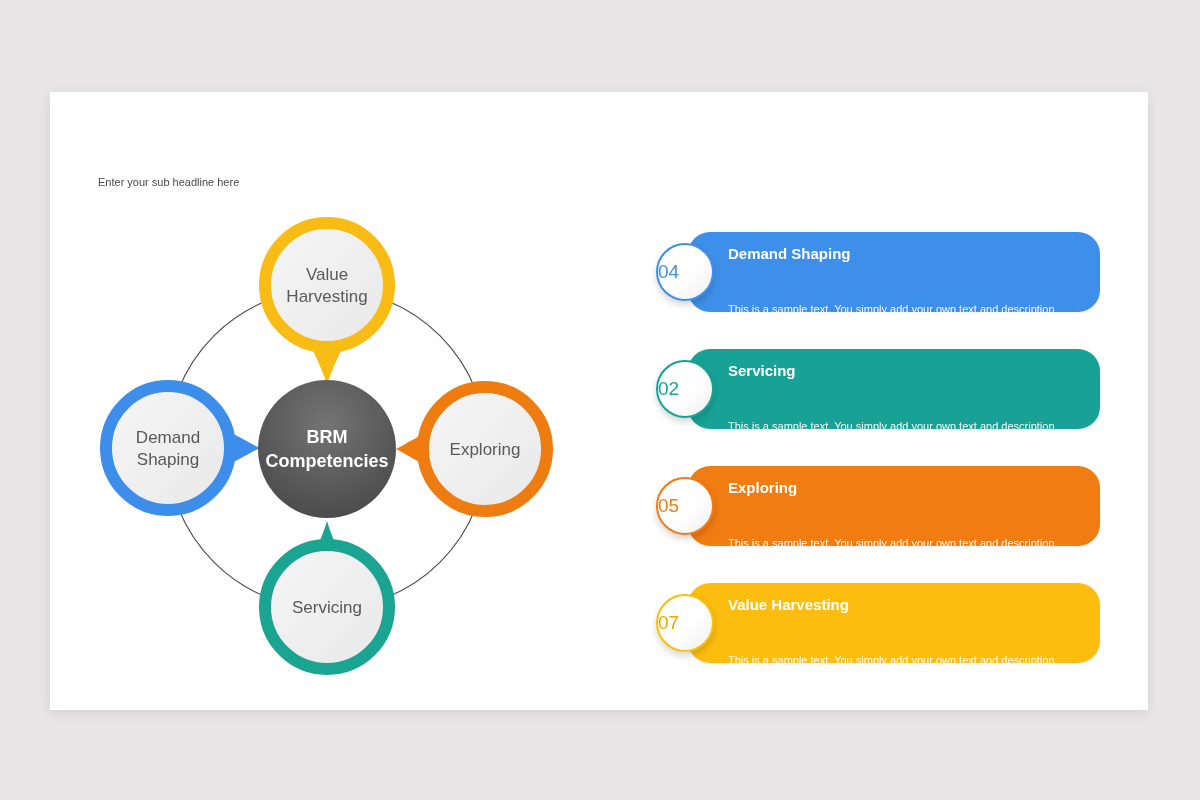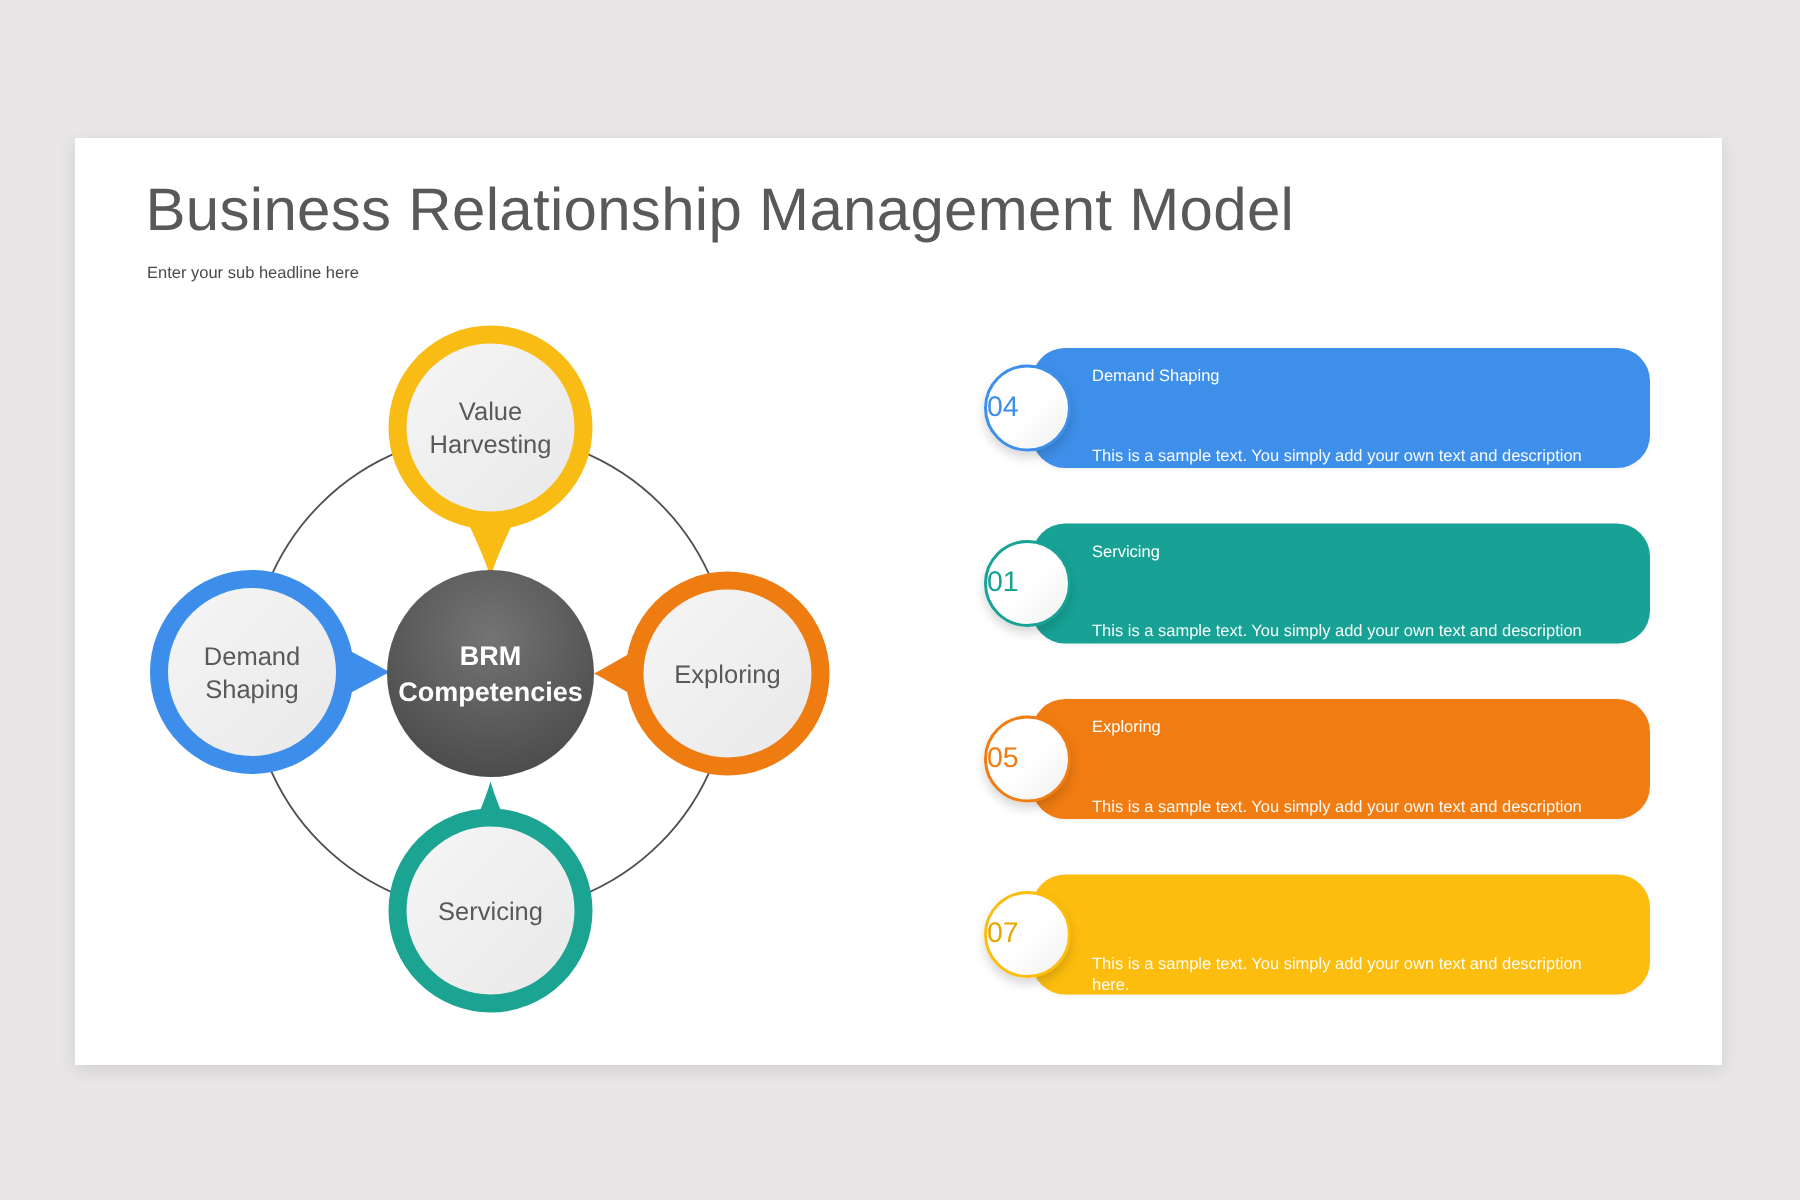--- a/index.html
+++ b/index.html
@@ -36,21 +36,21 @@
   .card-row { position:absolute; left:0; width:444px; height:80px; }
   .card-row-0 { top:0; }
   .card-row-1 { top:117px; }
   .card-row-2 { top:234px; }
   .card-row-3 { top:351px; }
   .card {
     position:absolute; left:32px; top:0; width:412px; height:80px;
     border-radius:22px; padding:13px 20px 0 40px;
     box-shadow:0 1px 3px rgba(0,0,0,0.06);
   }
-  .card-title { font-size:11px; font-weight:normal; color:#FFFFFF; margin-bottom:5px; }
+  .card-title { font-size:15px; font-weight:bold; color:#FFFFFF; margin-bottom:5px; }
   .card-desc  { font-size:11px; line-height:14px; color:#FFFFFF; width:332px; opacity:0.96;margin-top:40px; }
   .badge {
     position:absolute; left:0; top:11px; width:58px; height:58px;
     border-radius:50%; border:2px solid;
     background:linear-gradient(135deg,#FFFFFF 55%,#EFEFEF 100%);
     text-align:left; line-height:54px; font-size:19px;
     box-shadow:0 4px 7px rgba(0,0,0,0.16);
     z-index:2;
   }
   .card-blue   { background:#3E8FE9; }
@@ -60,21 +60,20 @@
   .badge-blue   { border-color:#3E8FE9; color:#3E8FE9; }
   .badge-teal   { border-color:#17A295; color:#17A295; }
   .badge-orange { border-color:#F07C12; color:#F07C12; }
   .badge-yellow { border-color:#FCBD0E; color:#E5A900; }
 </style>
 </head>
 <body>
 
 <div class="slide">
 
-  <div class="slide-title">Business Relationship Management Model</div>
   <div class="slide-subtitle">Enter your sub headline here</div>
 
   <svg class="diagram-svg" width="520" height="500" viewBox="0 0 520 500">
     <defs>
       <linearGradient id="innerGrad" x1="0" y1="0" x2="1" y2="1">
         <stop offset="0" stop-color="#F6F6F6"></stop>
         <stop offset="1" stop-color="#E8E8E9"></stop>
       </linearGradient>
       <radialGradient id="centerGrad" cx="0.5" cy="0.32" r="0.85">
         <stop offset="0" stop-color="#747474"></stop>
@@ -117,21 +116,21 @@
         <span>04</span>
       </div>
       <div class="card card-blue">
         <div class="card-title">Demand Shaping</div>
         <div class="card-desc">This is a sample text. You simply add your own text and description here.</div>
       </div>
     </div>
 
     <div class="card-row card-row-1">
       <div class="badge badge-teal">
-        <span>01</span>
+        <span>02</span>
       </div>
       <div class="card card-teal">
         <div class="card-title">Servicing</div>
         <div class="card-desc">This is a sample text. You simply add your own text and description here.</div>
       </div>
     </div>
 
     <div class="card-row card-row-2">
       <div class="badge badge-orange">
         <span>05</span>
@@ -140,18 +139,19 @@
         <div class="card-title">Exploring</div>
         <div class="card-desc">This is a sample text. You simply add your own text and description here.</div>
       </div>
     </div>
 
     <div class="card-row card-row-3">
       <div class="badge badge-yellow">
         <span>07</span>
       </div>
       <div class="card card-yellow">
+        <div class="card-title">Value Harvesting</div>
         <div class="card-desc">This is a sample text. You simply add your own text and description here.</div>
       </div>
     </div>
 
   </div>
 </div>
 
 </body></html>

